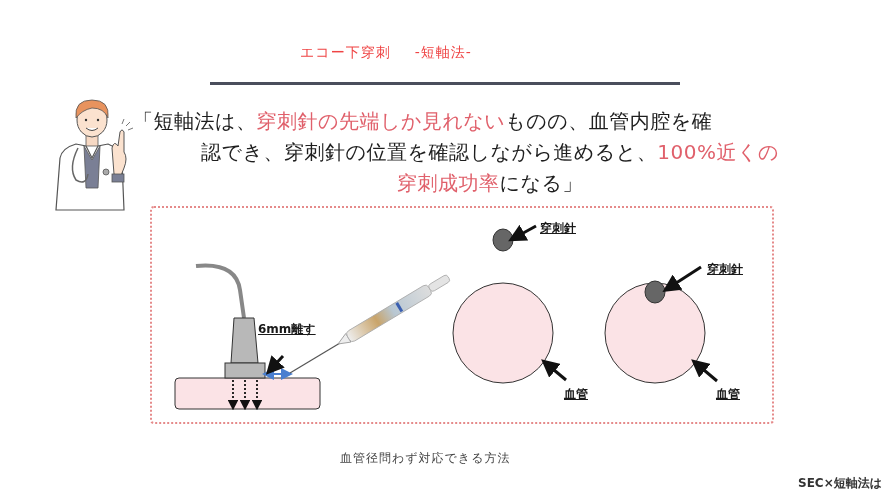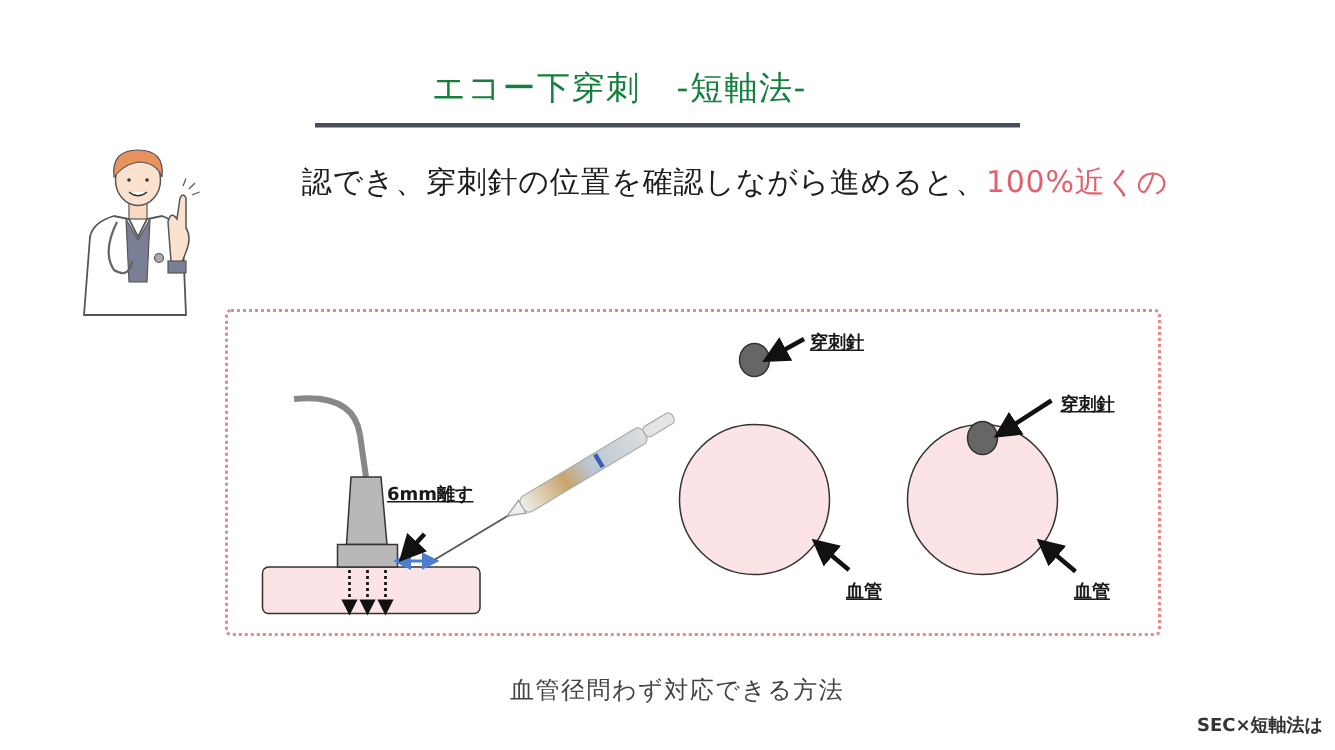--- a/index.html
+++ b/index.html
@@ -1,21 +1,21 @@
 <!DOCTYPE html>
 <html><head>
 <meta charset="utf-8">
 <style>
   * { margin: 0; padding: 0; box-sizing: border-box; }
   html, body { width: 890px; height: 500px; background: #ffffff; overflow: hidden; }
   body { position: relative; font-family: "DejaVu Sans", "Liberation Sans", sans-serif; color: #222; }
 
   .title {
-    position: absolute; left: 288px; top: 44px; width: 320px;
-    font-size: 22px; color: #15803d; letter-spacing: 1px; white-space: nowrap;
+    position: absolute; left: 300px; top: 44px; width: 320px;
+    font-size: 14px; color: #ef4444; letter-spacing: 1px; white-space: nowrap;
   }
   .title .sub { margin-left: 24px; }
   .title-rule {
     position: absolute; left: 210px; top: 82px; width: 470px; height: 3px; background: #4a4e5c;
   }
 
   .doctor { position: absolute; left: 42px; top: 88px; width: 96px; height: 125px; }
 
   .quote {
     position: absolute; left: 133px; top: 106px; width: 690px;
@@ -30,21 +30,21 @@
     border: 2px dotted #e58a8a; border-radius: 4px;
   }
   .figure-svg { position: absolute; left: 0; top: 0; width: 890px; height: 500px; }
 
   .label {
     position: absolute; font-size: 12px; font-weight: bold; color: #1a1a1a;
     text-decoration: underline; white-space: nowrap;
   }
 
   .caption {
-    position: absolute; left: 340px; top: 450px; font-size: 16px; color: #444; letter-spacing: 1px;
+    position: absolute; left: 340px; top: 450px; font-size: 12px; color: #444; letter-spacing: 1px;
   }
   .footer {
     position: absolute; right: 8px; top: 475px; font-size: 12px; font-weight: bold; color: #333;
   }
 </style>
 </head>
 <body>
 
 <div class="title">
   <span>エコー下穿刺</span><span class="sub">-短軸法-</span>
@@ -69,22 +69,28 @@
 
   <path d="M36 60 Q26 80 34 92 Q44 98 46 86" fill="none" stroke="#666" stroke-width="1.5"></path>
   <circle cx="64" cy="84" r="3" fill="#aaa" stroke="#555" stroke-width="0.8"></circle>
 
   <path d="M72 86 L70 60 Q72 52 76 58 L78 44 Q80 40 82 44 L82 64 Q86 70 82 80 L78 90 Z" fill="#fbe2cf" stroke="#555" stroke-width="1"></path>
   <rect x="70" y="86" width="12" height="8" fill="#7a7f95" stroke="#555" stroke-width="0.8"></rect>
   <path d="M84 38 L88 34 M86 42 L91 40 M80 36 L82 31" stroke="#555" stroke-width="0.8"></path>
 </svg>
 
 <div class="quote">
+  <div class="line">
+    <span>「短軸法は、</span><span class="hl">穿刺針の先端しか見れない</span><span>ものの、血管内腔を確</span>
+  </div>
   <div class="line indent">
     <span>認でき、穿刺針の位置を確認しながら進めると、</span><span class="hl">100%近くの</span>
+  </div>
+  <div class="line indent">
+    <span class="hl">穿刺成功率</span><span>になる」</span>
   </div>
 </div>
 
 <div class="figure-box"></div>
 
 <svg class="figure-svg" viewBox="0 0 890 500">
   <defs>
     <marker id="ah" markerWidth="6" markerHeight="6" refX="3" refY="3" orient="auto">
       <path d="M0,0 L6,3 L0,6 Z" fill="#111"></path>
     </marker>

